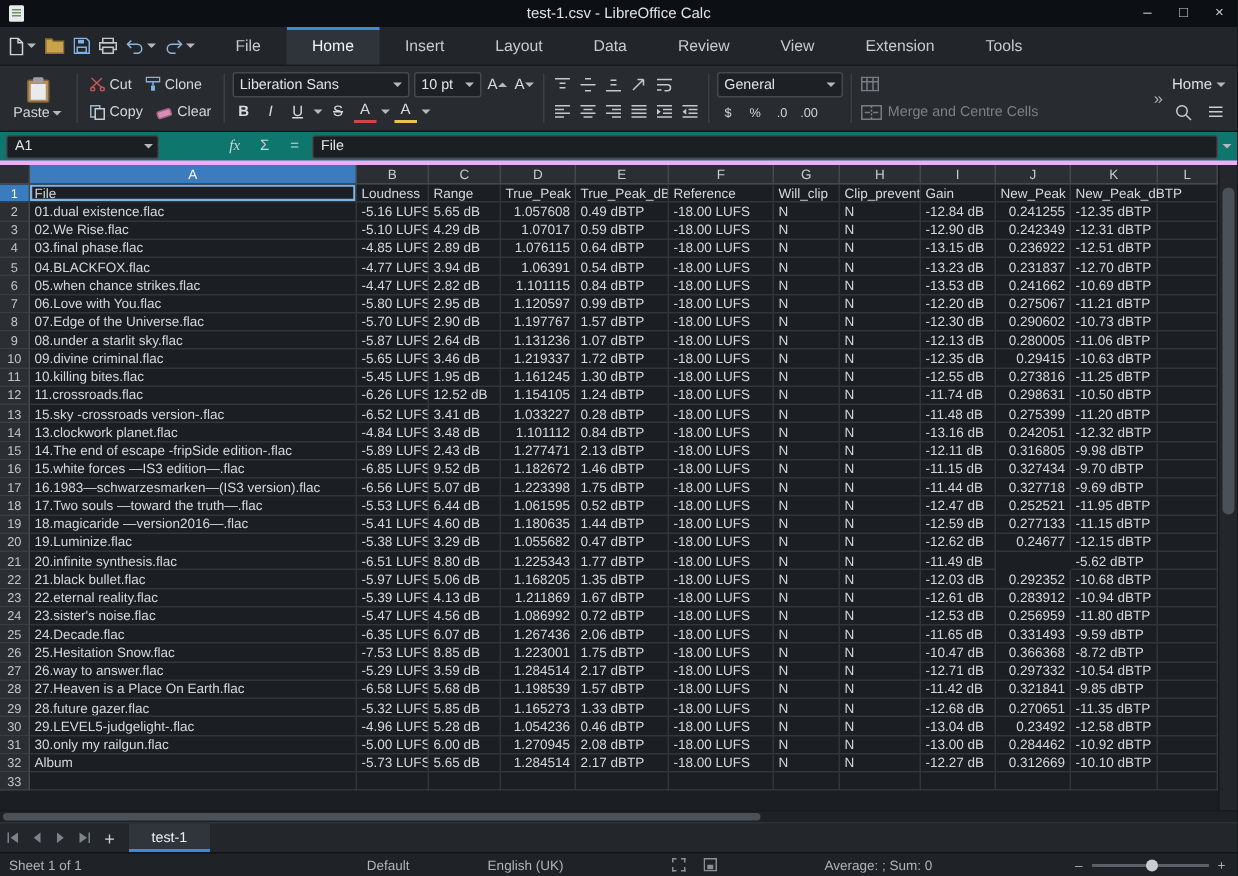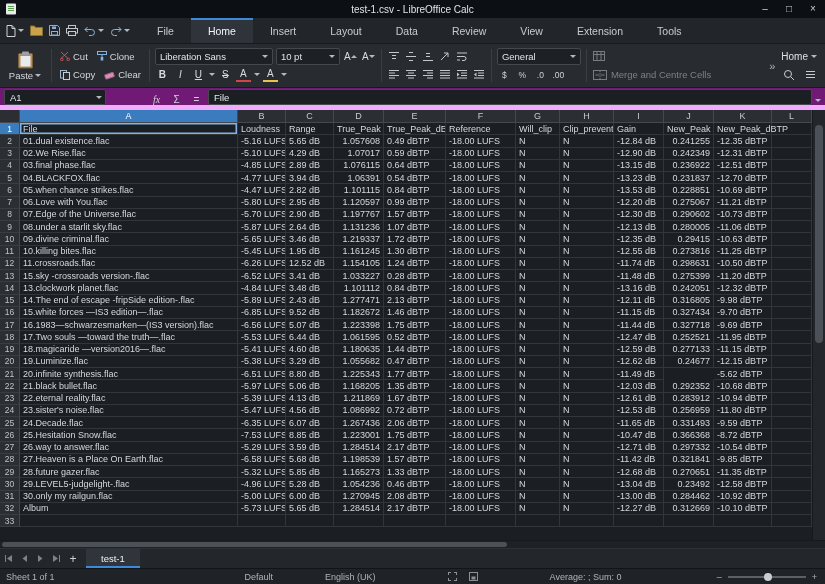--- a/index.html
+++ b/index.html
@@ -46,22 +46,22 @@
   .micon { display:flex; align-items:center; justify-content:center; padding:0 1px; }
   .minibtn { font-size:8.5px; color:#cfd4d9; min-width:15px; text-align:center; }
   .dim { color:#767c82; }
   .merge-label { font-size:9.5px; color:#7b8187; }
   .rspacer { flex:1; }
   .chev { align-self:center; font-size:11px; color:#aeb4ba; padding:0 3px; }
   .rightgrp { align-items:flex-end; padding-right:4px; }
   .ctx { display:flex; align-items:center; gap:3px; font-size:10px; color:#dde1e5; }
 
   
-  .fbar { flex:none; height:22px; background:#701a75; border-bottom:5px solid #f0abfc;
-          display:flex; align-items:flex-end; padding:0 4px; gap:3px; }
+  .fbar { flex:none; height:22px; background:#0f766e; border-bottom:3px solid #f0abfc;
+          display:flex; align-items:center; padding:0 4px; gap:3px; }
   .namebox { width:102px; height:16px; background:#1b1f23; border:1px solid #45494e; border-radius:2px;
              display:flex; align-items:center; font-size:9.5px; color:#e2e6ea; padding:0 0 0 5px; }
   .namebox .dcaret { margin-left:auto; margin-right:3px; }
   .fbtn { width:17px; text-align:center; color:#cfd4d9; font-size:10px; }
   .fbtn.fx { font-style:italic; font-family:"Liberation Serif", serif;margin-left:39px; }
   .finput { flex:1; height:16px; background:#1b1f23; border:1px solid #45494e; border-radius:2px;
             font-size:9.5px; color:#e2e6ea; display:flex; align-items:center; padding:0 5px; }
 
   
   .gridwrap { flex:1; display:flex; overflow:hidden; }
@@ -235,21 +235,21 @@
       </div>
     </div>
     <div class="sep"></div>
 
     <div class="rgroup">
       <div class="rrow">
         <span class="combo" style="width:118px">
           <span>Liberation Sans</span>
           <span class="dcaret"></span>
         </span>
-        <span class="combo" style="width:64px">
+        <span class="combo" style="width:45px">
           <span actable="false">10 pt</span>
           <span class="dcaret"></span>
         </span>
         <span class="fmt">
             <span>A</span>
             <span class="ucaret"></span>
           </span>
         <span class="fmt">
             <span>A</span>
             <span class="dcaret"></span>
@@ -506,21 +506,21 @@
             <div class="rowh">6</div>
             <div class="cell" style="width: 218px;">05.when chance strikes.flac</div>
             <div class="cell" style="width: 48px;">-4.47 LUFS</div>
             <div class="cell" style="width: 48px;">2.82 dB</div>
             <div class="cell num" style="width: 50px;">1.101115</div>
             <div class="cell" style="width: 62px;">0.84 dBTP</div>
             <div class="cell" style="width: 70px;">-18.00 LUFS</div>
             <div class="cell" style="width: 44px;">N</div>
             <div class="cell" style="width: 54px;">N</div>
             <div class="cell" style="width: 50px;">-13.53 dB</div>
-            <div class="cell num" style="width: 50px;">0.228851</div>
+            <div class="cell num" style="width: 50px;">0.241662</div>
             <div class="cell" style="width: 58px;">-10.69 dBTP</div>
             <div class="cell" style="width: 40px;"></div>
           </div>
           <div class="g-row">
             <div class="rowh">7</div>
             <div class="cell" style="width: 218px;">06.Love with You.flac</div>
             <div class="cell" style="width: 48px;">-5.80 LUFS</div>
             <div class="cell" style="width: 48px;">2.95 dB</div>
             <div class="cell num" style="width: 50px;">1.120597</div>
             <div class="cell" style="width: 62px;">0.99 dBTP</div>

